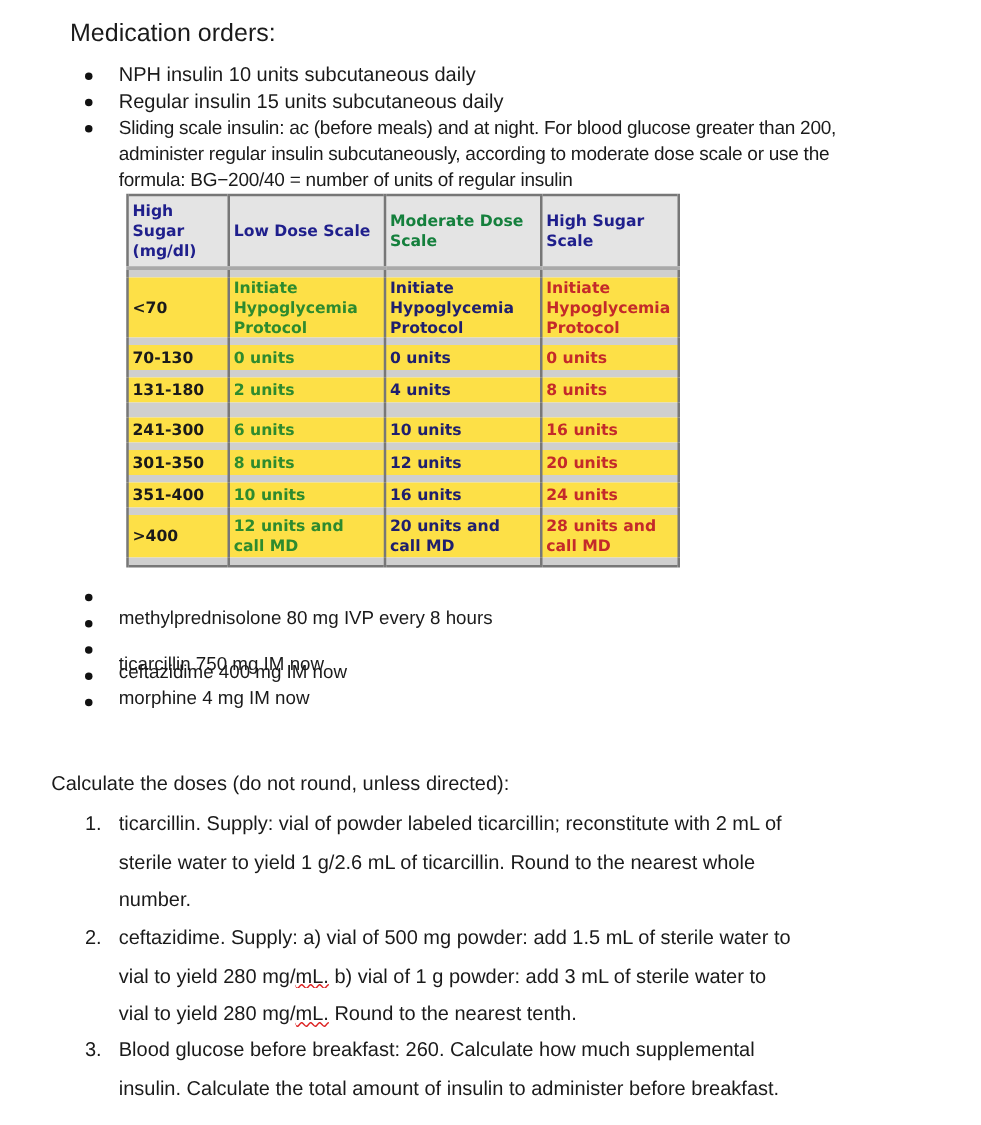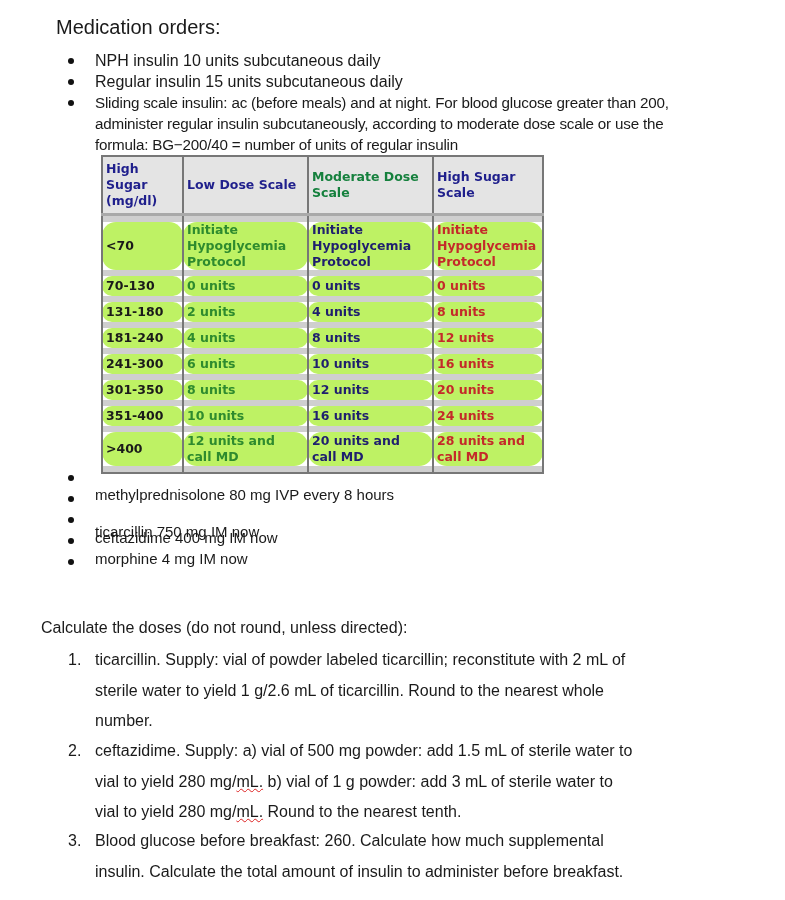--- a/index.html
+++ b/index.html
@@ -9,21 +9,21 @@
   .bullet { position: absolute; left: 68px; width: 6px; height: 6px; border-radius: 50%; background: #111; }
   .otext { position: absolute; left: 95px; font-family: "Liberation Sans", sans-serif; font-size: 16px; line-height: 20px; white-space: nowrap; }
   .otext.narrow { font-size: 15.2px; letter-spacing: -0.2px; }
   .otext.verdana { font-family: Liberation Sans, sans-serif; font-size: 15px; }
 
   table.scale { position: absolute; left: 101px; top: 155px; border-collapse: collapse; width: 443px;
     font-family: "DejaVu Sans", sans-serif; font-size: 12.5px; font-weight: bold; border: 2px solid #777; }
   table.scale td, table.scale th { border-left: 2px solid #777; border-right: 2px solid #777; padding: 0 3px; text-align: left; vertical-align: middle; line-height: 16px; }
   table.scale th { background: #e4e4e4; color: #1f1f8c; height: 56px; border-bottom: 3px solid #a9a9a9; }
   table.scale tr.spacer td { height: 6px; background: #cfcfcf; padding: 0; border-left: 2px solid #777; border-right: 2px solid #777; }
-  table.scale tr.data td { background: #bef264; height: 20px; border-radius: 14px; }
+  table.scale tr.data td { background: #fde047; height: 20px; }
   table.scale tr.data.tall td { height: 48px; }
   table.scale tr.data.two td { height: 34px; }
   .c-bs { color: #1a1a1a; width: 73px; }
   .c-low { color: #2e8b2e; width: 117px; }
   .c-mod { color: #1f1f6e; width: 117px; }
   .c-high { color: #c42a2a; }
 
   .calc-heading { position: absolute; left: 41px; top: 619px; font-family: "Liberation Sans", sans-serif; font-size: 16px; }
   .q { position: absolute; left: 68px; font-family: "Liberation Sans", sans-serif; font-size: 16px; line-height: 30.5px; width: 690px; }
   .q .num { position: absolute; left: 0; }
@@ -119,26 +119,20 @@
     <td class="c-mod">4 units</td>
     <td class="c-high">8 units</td>
   </tr>
   <tr class="spacer">
         <td></td>
         <td></td>
         <td></td>
         <td></td>
       </tr>
 
-  <tr class="data">
-    <td class="c-bs">181-240</td>
-    <td class="c-low">4 units</td>
-    <td class="c-mod">8 units</td>
-    <td class="c-high">12 units</td>
-  </tr>
   <tr class="spacer">
         <td></td>
         <td></td>
         <td></td>
         <td></td>
       </tr>
 
   <tr class="data">
     <td class="c-bs">241-300</td>
     <td class="c-low">6 units</td>

